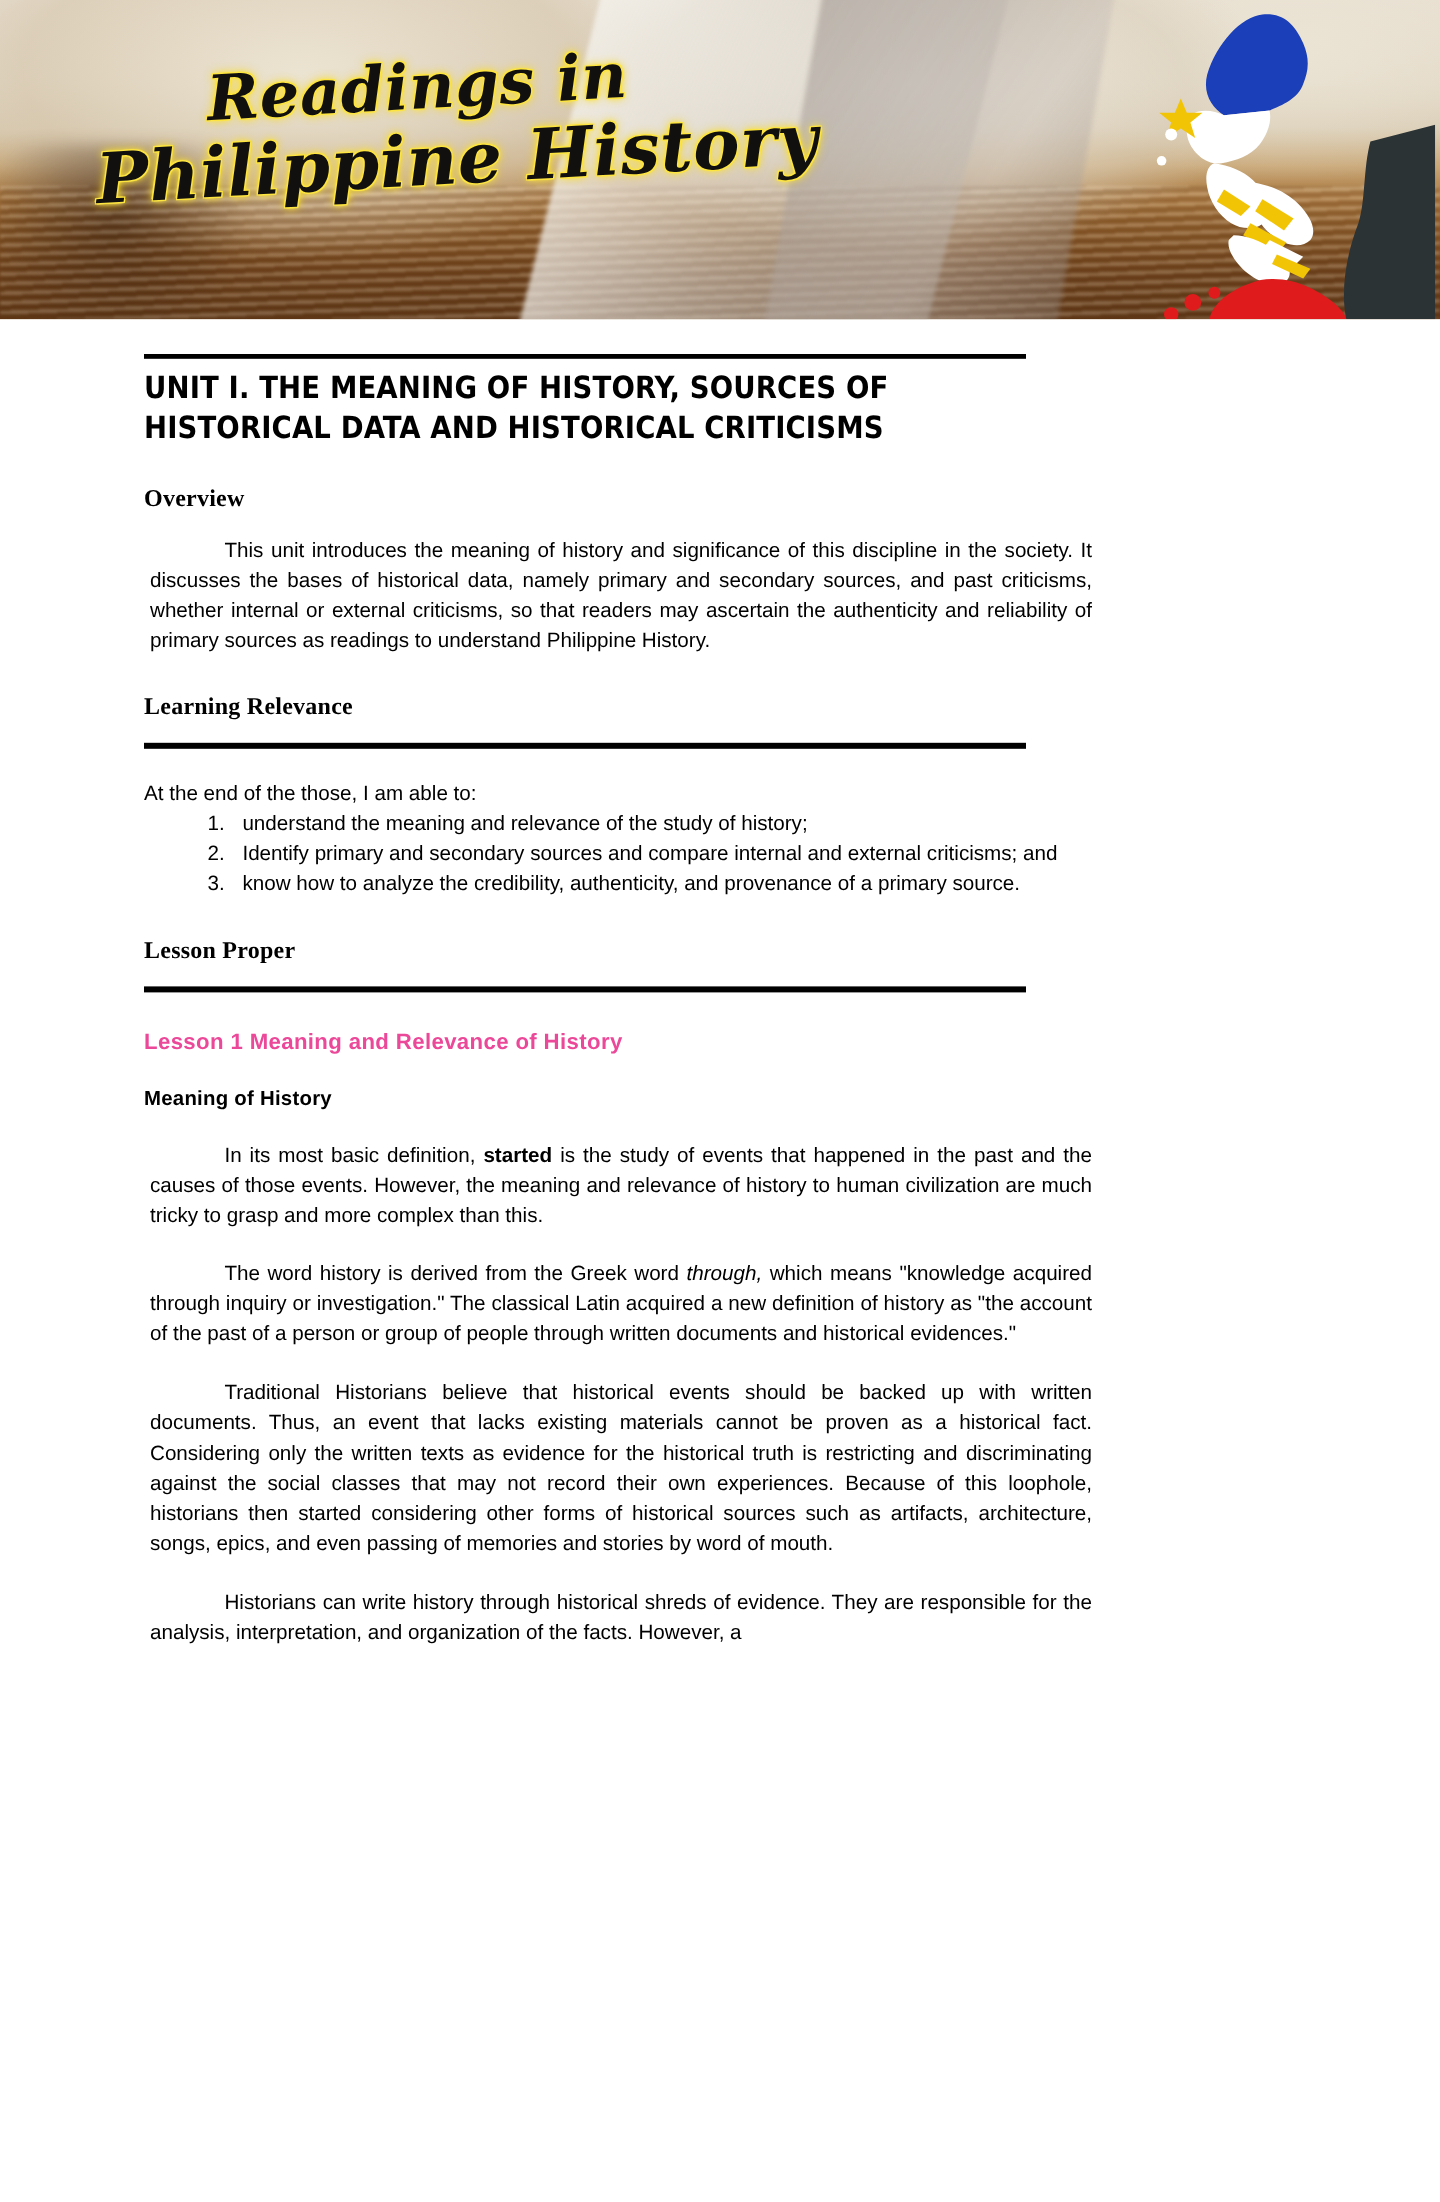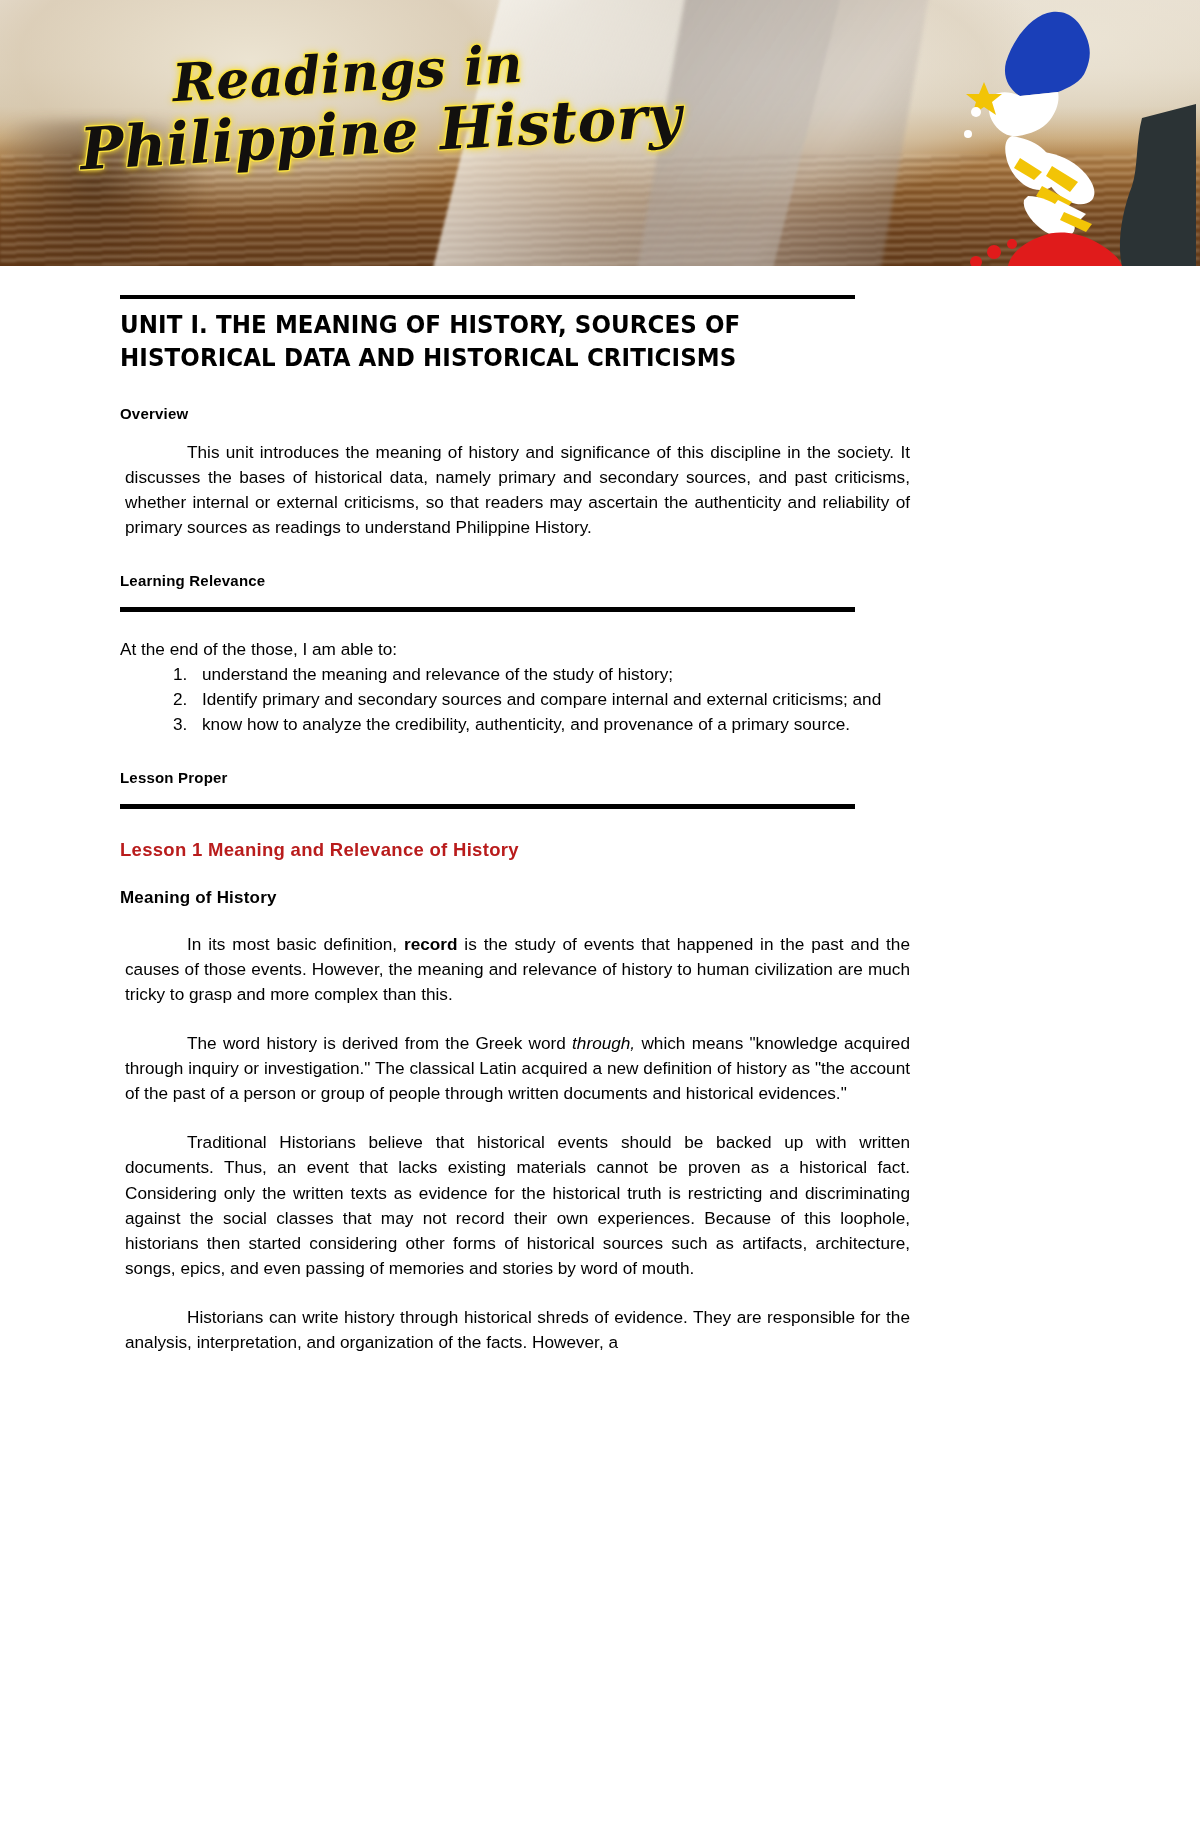--- a/index.html
+++ b/index.html
@@ -134,24 +134,25 @@
     font-family: "DejaVu Sans Condensed", "Liberation Sans Narrow", "Liberation Sans", sans-serif;
     font-size: 25.5px;
     font-weight: 700;
     font-stretch: condensed;
     letter-spacing: 0.1px;
     line-height: 1.28;
     margin: 9px 0 0 0;
     width: 760px;
   }
   h2.section-head {
-    font-size: 15px;
+    font-size: 20px;
     font-weight: 700;
     letter-spacing: 0.2px;
     margin: 32px 0 0 0;
+    font-family: Liberation Serif, serif;
   }
   h2.lesson-head {
     font-size: 18.5px;
     font-weight: 700;
     letter-spacing: 0.3px;
     margin: 30px 0 0 0;
   }
   h3.sub-head {
     font-size: 17px;
     font-weight: 700;
@@ -248,21 +249,21 @@
   <div class="nolist-lead">At the end of the those, I am able to:</div>
   <ol class="objectives">
     <li>understand the meaning and relevance of the study of history;</li>
     <li>Identify primary and secondary sources and compare internal and external criticisms; and</li>
     <li>know how to analyze the credibility, authenticity, and provenance of a primary source.</li>
   </ol>
 
   <h2 class="section-head">Lesson Proper</h2>
   <div class="rule-thick"></div>
 
-  <h2 class="lesson-head" style="color: #b91c1c;">Lesson 1 Meaning and Relevance of History</h2>
+  <h2 class="lesson-head" style="color: #ec4899;">Lesson 1 Meaning and Relevance of History</h2>
   <h3 class="sub-head">Meaning of History</h3>
 
-  <p class="body indent lead">In its most basic definition, <b>record</b> is the study of events that happened in the past and the causes of those events. However, the meaning and relevance of history to human civilization are much tricky to grasp and more complex than this.</p>
+  <p class="body indent lead">In its most basic definition, <b>started</b> is the study of events that happened in the past and the causes of those events. However, the meaning and relevance of history to human civilization are much tricky to grasp and more complex than this.</p>
   <p class="body indent lead">The word history is derived from the Greek word <i>through,</i> which means "knowledge acquired through inquiry or investigation." The classical Latin acquired a new definition of history as "the account of the past of a person or group of people through written documents and historical evidences."</p>
   <p class="body indent lead">Traditional Historians believe that historical events should be backed up with written documents. Thus, an event that lacks existing materials cannot be proven as a historical fact. Considering only the written texts as evidence for the historical truth is restricting and discriminating against the social classes that may not record their own experiences. Because of this loophole, historians then started considering other forms of historical sources such as artifacts, architecture, songs, epics, and even passing of memories and stories by word of mouth.</p>
   <p class="body indent lead">Historians can write history through historical shreds of evidence. They are responsible for the analysis, interpretation, and organization of the facts. However, a</p>
 
 </div>
 
 </body></html>

